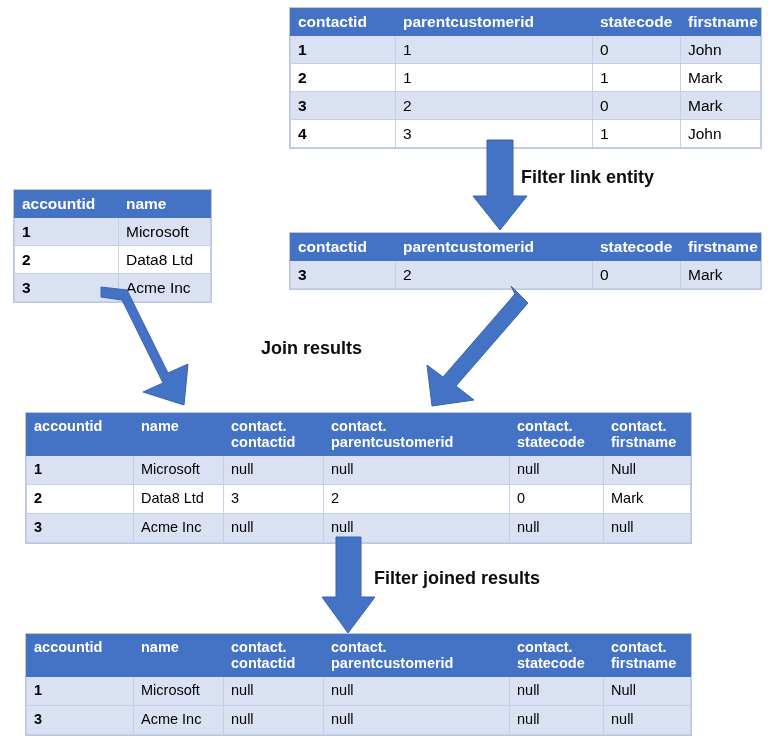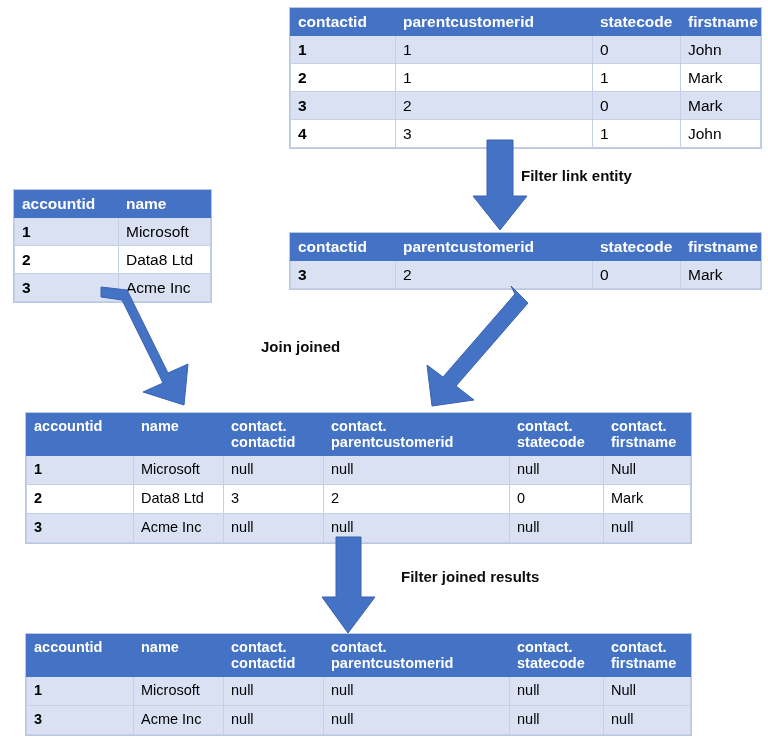--- a/index.html
+++ b/index.html
@@ -70,27 +70,27 @@
 
   
   .arrow{position:absolute;}
   .arrow svg{display:block;overflow:visible;}
 
   
   .step-label{
     position:absolute;
     color:#0d0d0d;
     font-weight:bold;
-    font-size:15px;
+    font-size:18px;
     white-space:nowrap;
     letter-spacing:0px;
   }
   #label-filter-link{left:521px;top:167px;}
   #label-join{left:261px;top:338px;}
-  #label-filter-joined{left:374px;top:568px;margin-left:27px;}
+  #label-filter-joined{left:374px;top:568px;}
 </style>
 </head>
 <body>
 
 <div class="canvas">
 
   <table class="tbl" id="contact-source-table">
     <colgroup>
       <col style="width:105px">
         <col style="width:197px">
@@ -191,21 +191,21 @@
       </tr>
     </tbody>
   </table>
 
   <div class="arrow" id="arrow-account-join" style="left:78px;top:287px;">
     <svg width="140" height="122" viewBox="0 0 140 122">
       <polygon points="23,0 49,3 90,86 110,77 106,118 65,105 85,96 44,13 23,10" fill="#4472C4" stroke="#3a63b0" stroke-width="1" stroke-linejoin="round"></polygon>
     </svg>
   </div>
 
-  <div class="step-label" id="label-join">Join joined</div>
+  <div class="step-label" id="label-join">Join results</div>
 
   <div class="arrow" id="arrow-contact-join" style="left:406px;top:286px;">
     <svg width="140" height="126" viewBox="0 0 140 126">
       <polygon points="105,0 122,17 50,100 68,114 26,120 21,79 37,91 109,8" fill="#4472C4" stroke="#3a63b0" stroke-width="1" stroke-linejoin="round"></polygon>
     </svg>
   </div>
 
   <table class="tbl" id="joined-table">
     <colgroup>
       <col style="width:107px">

